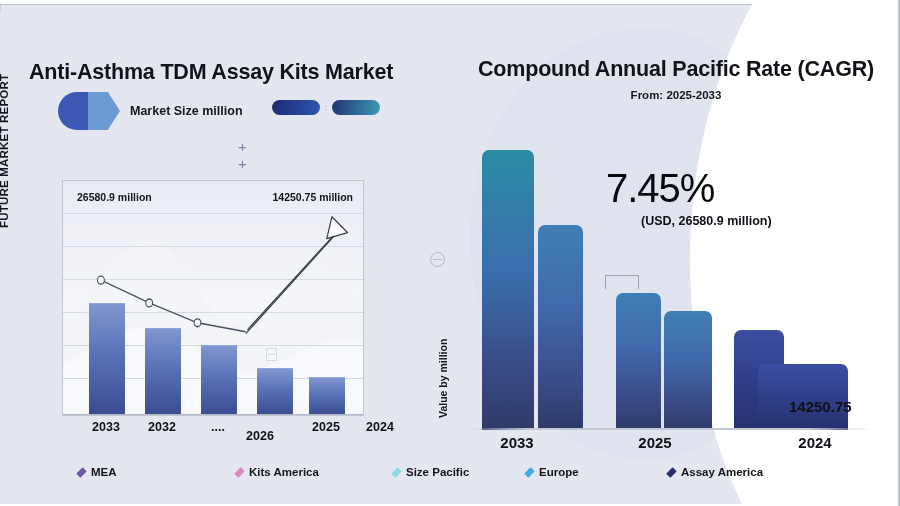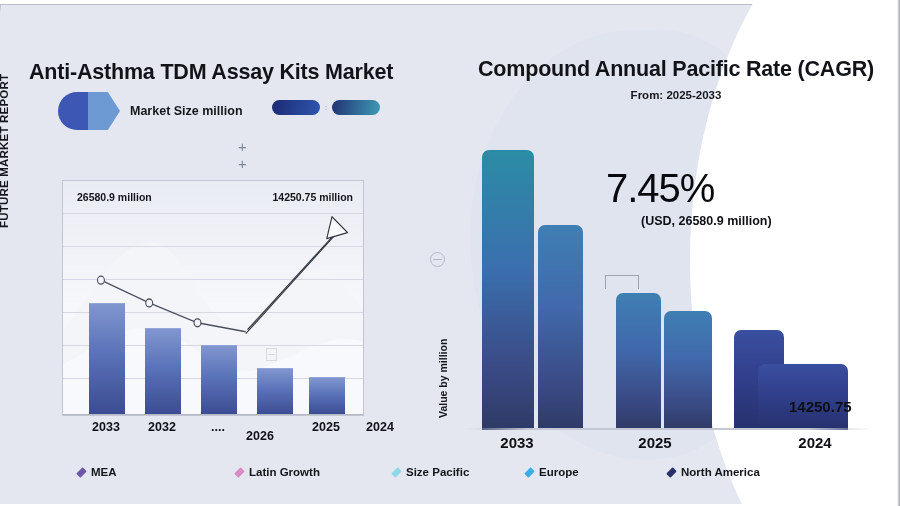--- a/index.html
+++ b/index.html
@@ -372,29 +372,29 @@
   <div class="rtick" style="left:600px; width:110px;">2025</div>
   <div class="rtick" style="left:760px; width:110px;">2024</div>
 
   <div class="legend">
     <div class="legend-item" style="width:158px;">
       <span class="legend-dot" style="background:#6f57a8"></span>
       <span class="legend-text">MEA</span>
     </div>
     <div class="legend-item" style="width:157px;">
       <span class="legend-dot" style="background:#d98cc4"></span>
-      <span class="legend-text">Latin Growth</span>
+      <span class="legend-text">Kits America</span>
     </div>
     <div class="legend-item" style="width:133px;">
       <span class="legend-dot" style="background:#8fd8e8"></span>
       <span class="legend-text">Size Pacific</span>
     </div>
     <div class="legend-item" style="width:142px;">
       <span class="legend-dot" style="background:#3aaee4"></span>
       <span class="legend-text">Europe</span>
     </div>
     <div class="legend-item">
       <span class="legend-dot" style="background:#27306b"></span>
-      <span class="legend-text">North America</span>
+      <span class="legend-text">Assay America</span>
     </div>
   </div>
 
 </div>
 
 </body></html>

